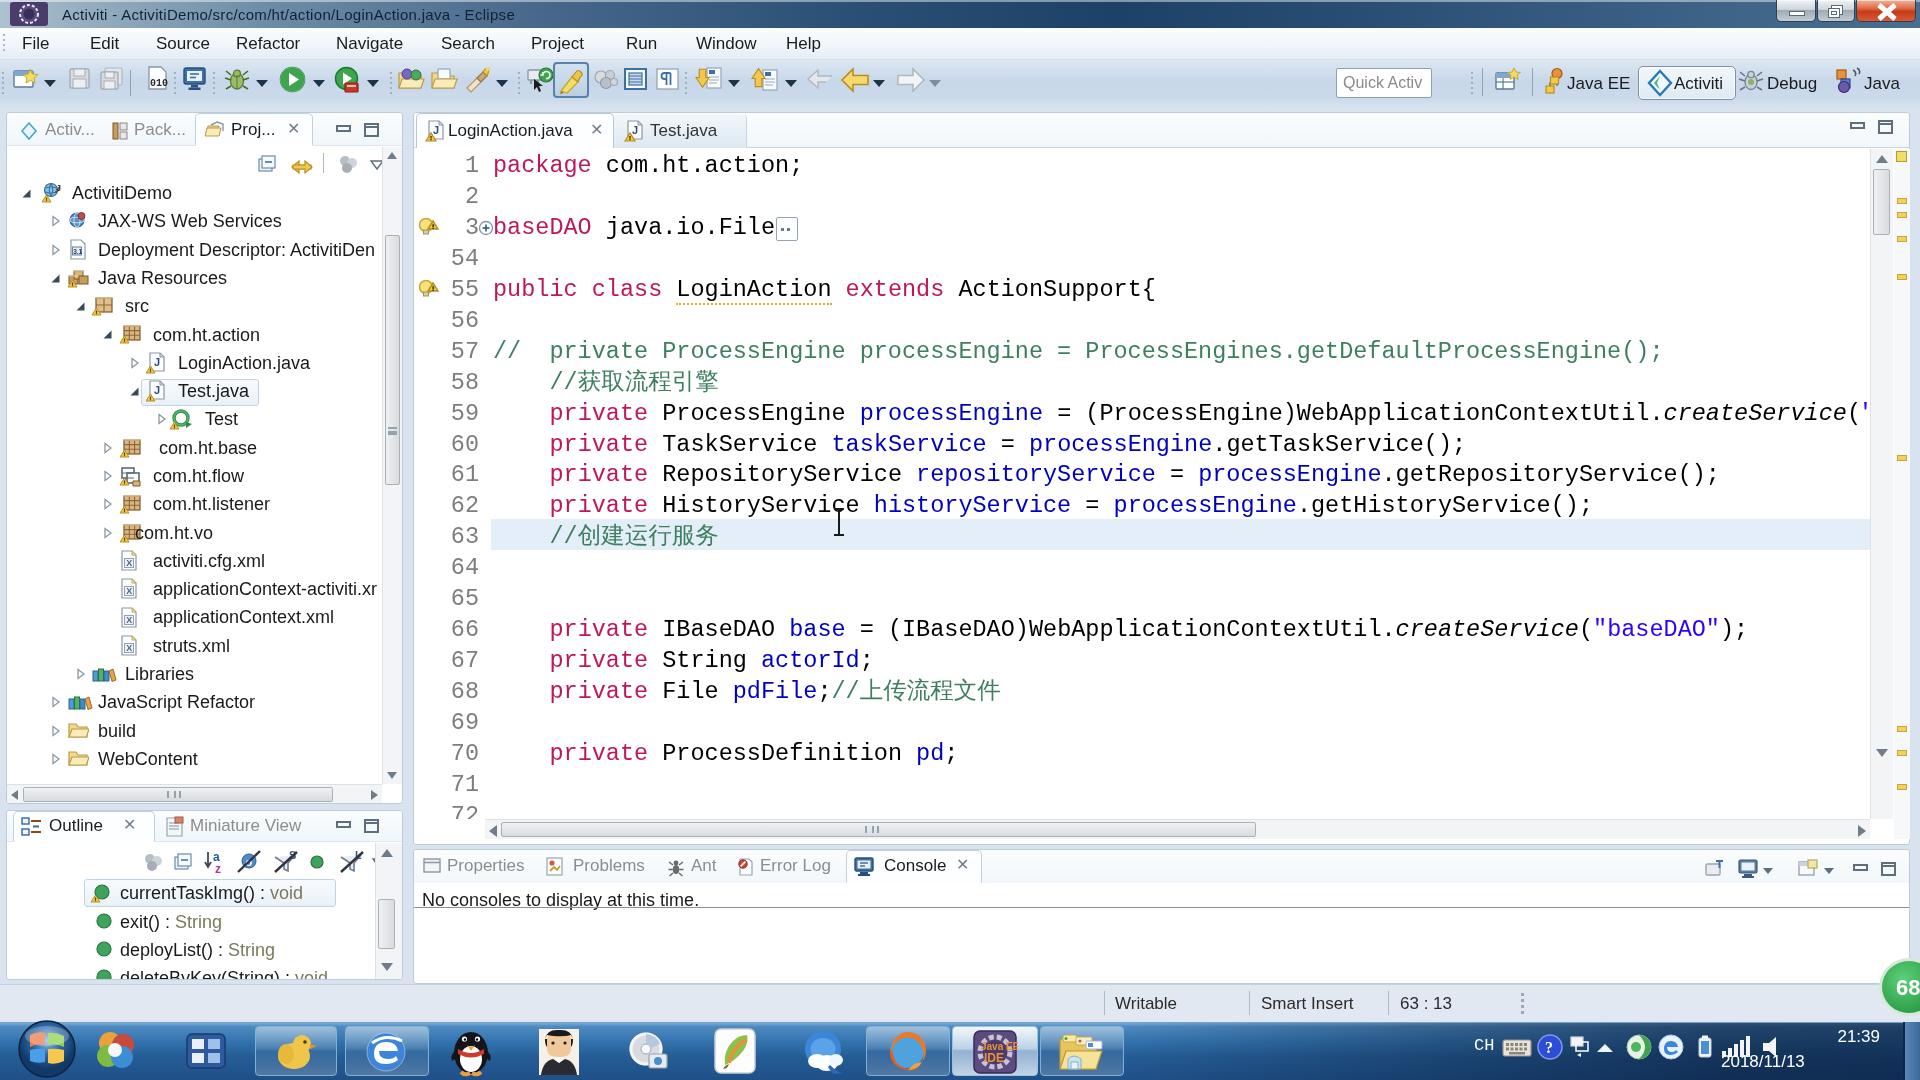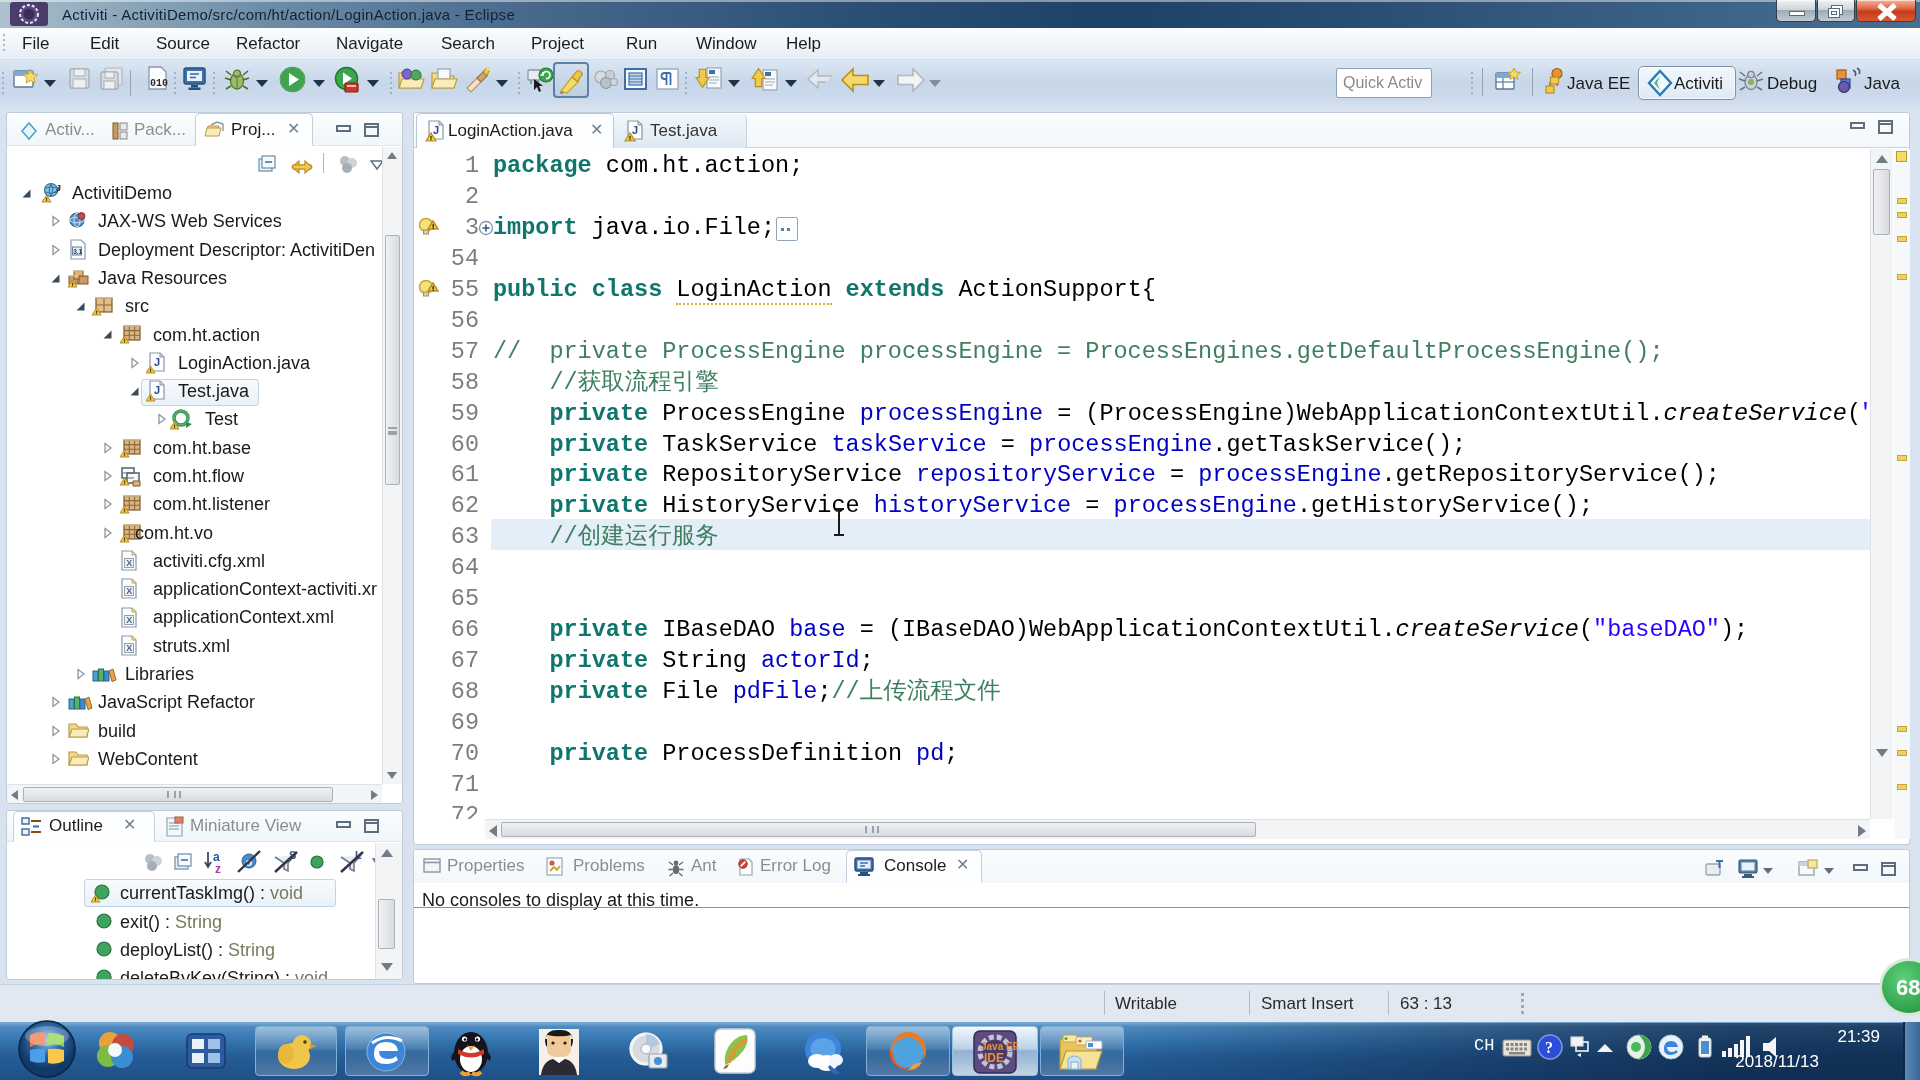--- a/index.html
+++ b/index.html
@@ -40,21 +40,21 @@
   .vtab-txt { font-size:17px; color:#1B1B1B; }
   .vtab-gray { font-size:17px; color:#8D8D8D; }
   .tree-row { position:absolute; font-size:18px; color:#1A1A1A; white-space:nowrap; }
   
   #editor { position:absolute; left:413px; top:112px; width:1497px; height:733px; background:#fff; border:1px solid #BECBDA; border-radius:3px; }
   #code { position:absolute; left:0; top:36px; width:1453px; height:670px; overflow:hidden;
      font-family:"Liberation Mono", monospace; font-size:23.5px; line-height:30.93px; }
   .ln { position:absolute; left:0; width:65px; text-align:right; color:#7E7E7E; }
   .sq { border-bottom:2px dotted #D8AE35; }
   .cl { position:absolute; left:79px; white-space:pre; }
-  .kw { color:#0f766e; font-weight:bold; }
+  .kw { color:#be185d; font-weight:normal; }
   .cm { color:#3F7F5F; }
   .fld { color:#0000C0; }
   .str { color:#2A00FF; }
   .ital { font-style:italic; }
   #edtabbar { position:absolute; left:0; top:0; width:1495px; height:35px; border-bottom:1px solid #C7D4E2;
      background:linear-gradient(180deg,#FBFDFE 0%,#F2F7FB 100%); border-radius:3px 3px 0 0; }
   #edtab1 { position:absolute; left:2px; top:0; width:198px; height:35px; background:#FDFEFF;
      border:1px solid #B8C7D6; border-bottom:none; border-radius:5px 5px 0 0; z-index:2; }
   #edtab2 { position:absolute; left:200px; top:1px; width:133px; height:34px;
      background:linear-gradient(180deg,#F2F7FB 0%,#DDE8F2 100%); border-right:1px solid #C7D4E2; border-radius:5px 5px 0 0; }
@@ -452,21 +452,21 @@
           <path d="M3 1.5 L9 6 L3 10.5 Z" fill="#FDFDFD" stroke="#8B98A4" stroke-width="1.3"></path>
         </svg>
       <span class="abs" style="left:112px;top:258px;line-height:0"><svg width="24" height="22" viewBox="0 0 24 22">
             <rect x="5" y="3" width="16" height="14" fill="#DCB584" stroke="#7A5A28" stroke-width="1.2"></rect>
             <path d="M10.3 3 L10.3 17 M15.6 3 L15.6 17 M5 7.6 L21 7.6 M5 12.3 L21 12.3" stroke="#8A6A34" stroke-width="1.1"></path>
             <path d="M5 3 L21 3" stroke="#F0D8AC" stroke-width="1"></path>
             <path d="M1 20 L10 20 L5.5 13 Z" fill="#F2C94C" stroke="#B98E1F" stroke-width="1"></path>
             <rect x="4.9" y="15.6" width="1.2" height="2.2" fill="#4a3a00"></rect>
             <rect x="4.9" y="18.2" width="1.2" height="1" fill="#4a3a00"></rect>
           </svg></span>
-      <span class="tree-row" style="left:146px;top:259px">com.ht.base</span>
+      <span class="tree-row" style="left:152px;top:259px">com.ht.base</span>
       <svg class="abs" style="left:95px;top:291px" width="12" height="12">
           <path d="M3 1.5 L9 6 L3 10.5 Z" fill="#FDFDFD" stroke="#8B98A4" stroke-width="1.3"></path>
         </svg>
       <span class="abs" style="left:112px;top:286px;line-height:0"><svg width="24" height="22" viewBox="0 0 24 22">
             <rect x="3" y="3" width="12" height="10" fill="none" stroke="#5A6A7A" stroke-width="1.6"></rect>
             <rect x="8" y="8" width="12" height="10" fill="#F7F9FB" stroke="#5A6A7A" stroke-width="1.6"></rect>
             <path d="M3 8 L15 8 M8 13 L15 13" stroke="#5A6A7A" stroke-width="1"></path>
             <path d="M14 16 L21 16 L21 21 L14 21 Z" fill="#DDB577" stroke="#7A5A28" stroke-width="1"></path>
             <path d="M1 20 L10 20 L5.5 13 Z" fill="#F2C94C" stroke="#B98E1F" stroke-width="1"></path>
             <rect x="4.9" y="15.6" width="1.2" height="2.2" fill="#4a3a00"></rect>
@@ -607,21 +607,21 @@
     <svg class="abs" style="left:1462px;top:6px" width="22" height="18">
       <rect x="3" y="2" width="13" height="12" fill="none" stroke="#5E6E7D" stroke-width="2"></rect>
       <line x1="3" y1="5" x2="16" y2="5" stroke="#5E6E7D" stroke-width="2"></line>
     </svg>
     <div id="curline"></div>
     <div id="code">
       <div class="ln" style="top:2.1px">1</div>
       <div class="cl" style="top:2.1px"><span class="kw">package</span> com.ht.action;</div>
       <div class="ln" style="top:33.1px">2</div>
       <div class="ln" style="top:64.0px">3</div>
-      <div class="cl" style="top:64.0px"><span class="kw">import</span> java.io.File;</div>
+      <div class="cl" style="top:64.0px"><span class="kw">baseDAO</span> java.io.File;</div>
       <div class="ln" style="top:94.9px">54</div>
       <div class="ln" style="top:125.9px">55</div>
       <div class="cl" style="top:125.9px"><span class="kw">public</span> <span class="kw">class</span> <span class="sq">LoginAction</span> <span class="kw">extends</span> ActionSupport{</div>
       <div class="ln" style="top:156.8px">56</div>
       <div class="ln" style="top:187.7px">57</div>
       <div class="cl" style="top:187.7px"><span class="cm">//  private ProcessEngine processEngine = ProcessEngines.getDefaultProcessEngine();</span></div>
       <div class="ln" style="top:218.7px">58</div>
       <div class="cl" style="top:218.7px">    <span class="cm">//获取流程引擎</span></div>
       <div class="ln" style="top:249.6px">59</div>
       <div class="cl" style="top:249.6px">    <span class="kw">private</span> ProcessEngine <span class="fld">processEngine</span> = (ProcessEngine)WebApplicationContextUtil.<span class="ital">createService</span>(<span class="str">"</span></div>
@@ -1033,18 +1033,18 @@
         <rect x="8" y="14" width="4" height="9"></rect>
         <rect x="14" y="10" width="4" height="13"></rect>
         <rect x="20" y="6" width="4" height="17"></rect>
         <rect x="26" y="2" width="4" height="21"></rect>
       </g>
     </svg>
     <svg class="abs" style="left:1760px;top:12px" width="28" height="26" viewBox="0 0 28 26">
       <path d="M3 9 L9 9 L16 3 L16 23 L9 17 L3 17 Z" fill="#F2F4F6"></path>
     </svg>
     <div class="tray-txt" style="left:1804px;top:5px;width:76px;text-align:right;font-size:17px">21:39</div>
-    <div class="tray-txt" style="left:1721px;top:30px;width:98px;text-align:right;font-size:17px">2018/11/13</div>
+    <div class="tray-txt" style="left:1721px;top:30px;width:98px;font-size:17px">2018/11/13</div>
     <div class="abs" style="left:1903px;top:0;width:17px;height:58px;border-left:2px solid #0E2844;background:linear-gradient(90deg,#5A88B8,#3A6898)"></div>
   </div>
   <div class="abs" style="left:1879px;top:958px;width:60px;height:58px;border-radius:50%;background:radial-gradient(circle at 40% 35%,#5ED07A,#2FA04A 70%,#1E8038);border:3px solid #D8E8D8;z-index:9">
     <span style="position:absolute;left:14px;top:14px;font-size:22px;font-weight:bold;color:#FFFFFF">68</span>
   </div>
 
 </body></html>

